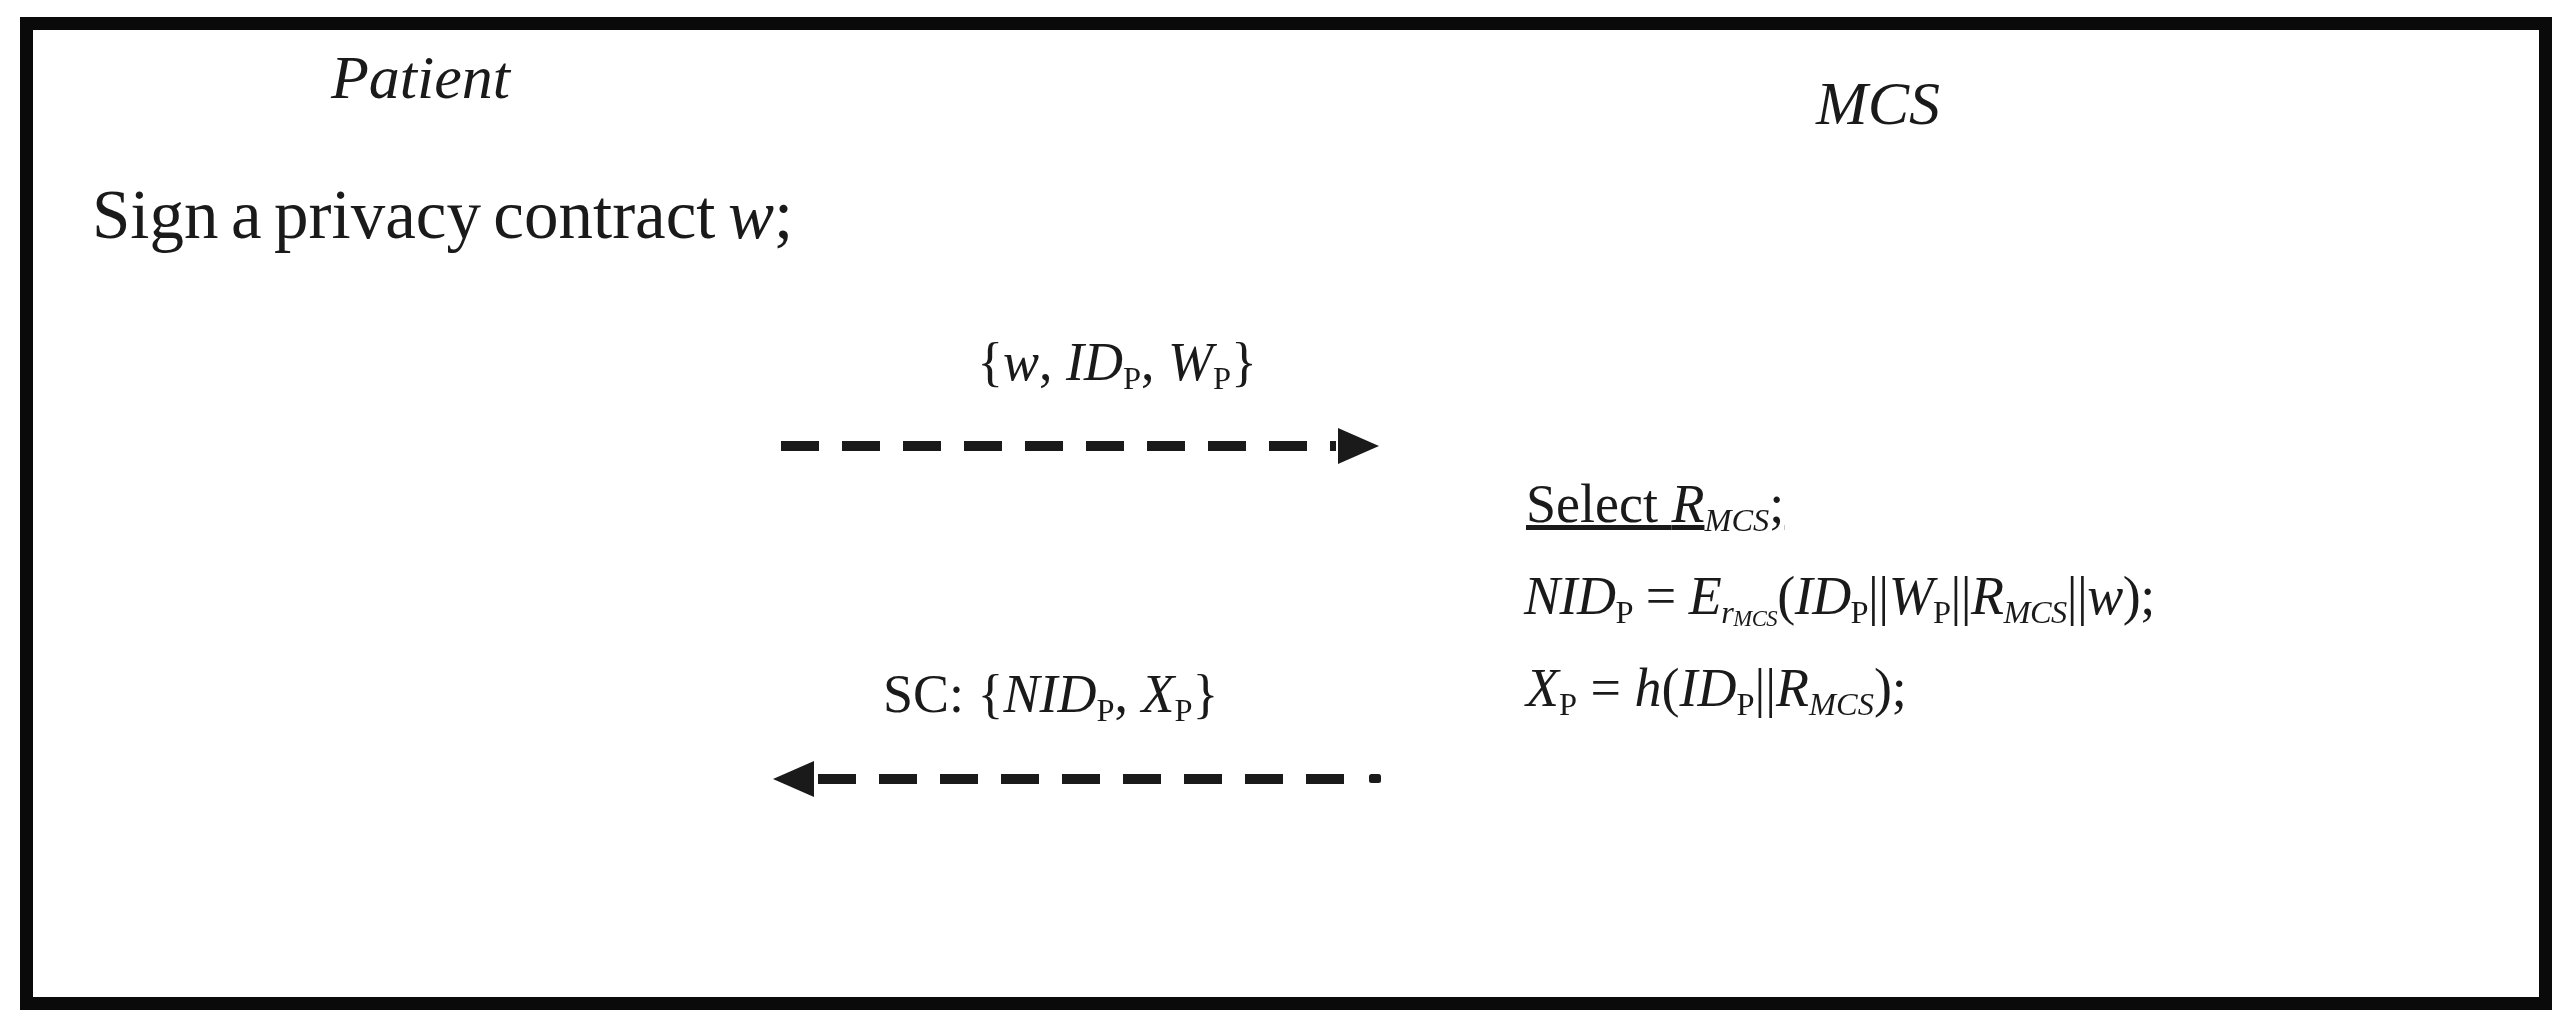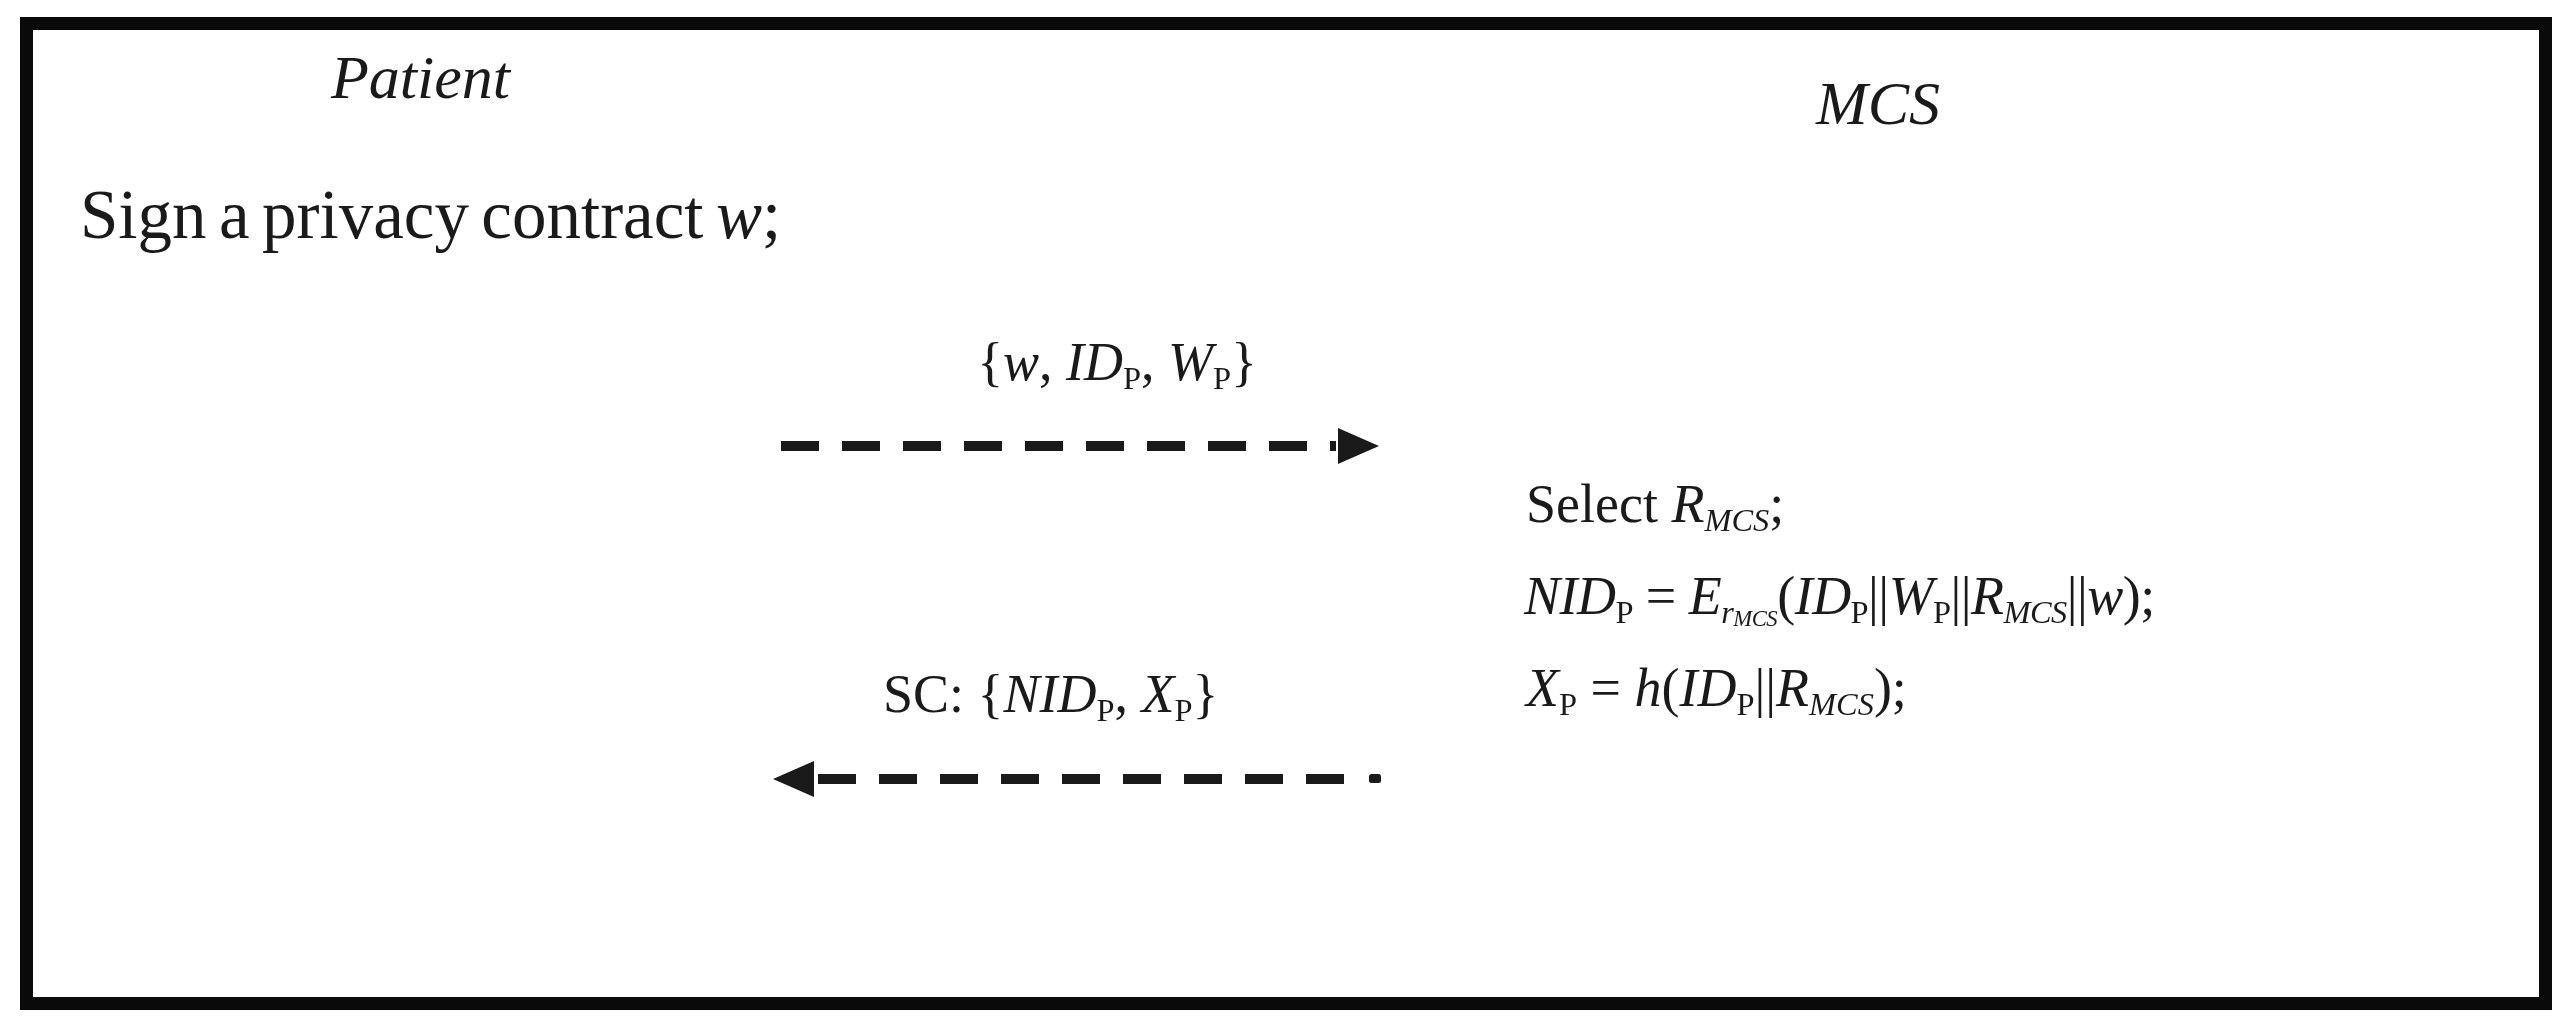--- a/index.html
+++ b/index.html
@@ -20,27 +20,27 @@
   .frame{
     position:absolute;left:20px;top:17px;width:2532px;height:993px;
     border:13px solid var(--frame);
   }
   .txt{position:absolute;white-space:nowrap;line-height:1;}
   .italic{font-style:italic;}
 
   .t-patient{left:331px;top:46px;font-size:62px;}
   .t-mcs{left:1816px;top:72px;font-size:62px;}
 
-  .l-sign{left:80px;top:181px;font-size:69px;word-spacing:-0.07em;}
+  .l-sign{left:92px;top:181px;font-size:69px;word-spacing:-0.07em;}
   .l-select{left:92px;top:311px;font-size:54px;}
   .l-wp{left:90px;top:415px;font-size:54px;}
   .l-yp{left:115px;top:805px;font-size:54px;}
   .l-replace{left:112px;top:894px;font-size:54px;word-spacing:-0.05em;}
 
-  .r-select{left:1526px;top:477px;font-size:54px;}
+  .r-select{left:1526px;top:477px;font-size:54px;text-decoration:underline;}
   .r-nid{left:1524px;top:569px;font-size:54px;letter-spacing:-0.01em;}
   .r-xp{left:1526px;top:661px;font-size:54px;}
 
   .m1-label{left:904px;top:335px;width:353px;text-align:right;font-size:54px;}
   .m2-label{left:883px;top:667px;width:370px;font-size:54px;}
 
   
   .dashline{
     position:absolute;height:10px;
     background:repeating-linear-gradient(90deg,var(--ink) 0 38px,transparent 38px 61px);

